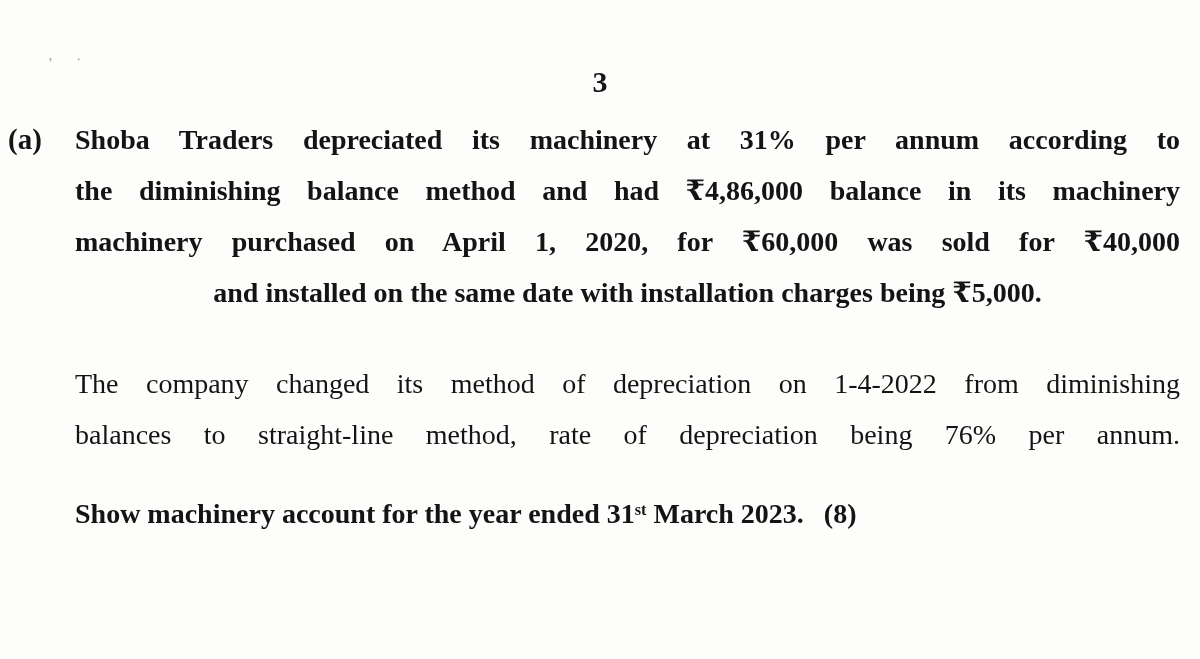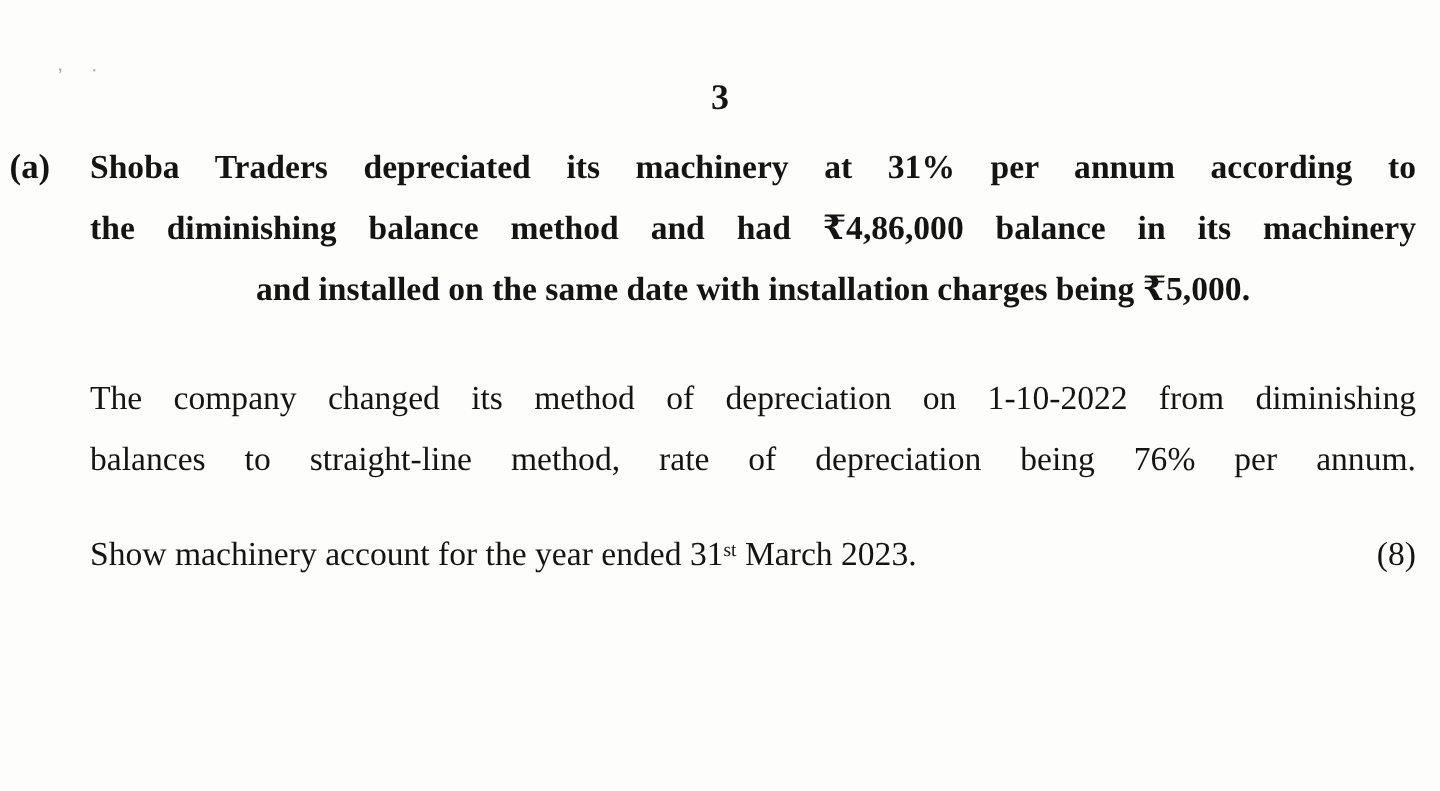--- a/index.html
+++ b/index.html
@@ -71,23 +71,23 @@
   sup {
     font-size: 0.58em;
     line-height: 0;
     vertical-align: baseline;
     position: relative;
     top: -0.5em;
   }
   .task-line {
     margin-top: 28px;
     display: flex;
-    justify-content: space-between;
+    justify-content: flex-start;
     align-items: baseline;
-    font-weight: normal;
+    font-weight: bold;
   }
   .task-text {
     white-space: nowrap;
   }
   .marks {
     white-space: nowrap;
     padding-left: 20px;
   }
 </style>
 </head>
@@ -101,25 +101,26 @@
 
   <div class="question">
 
     <div class="q-label">(a)</div>
 
     <div class="q-body">
 
       <div class="para1">
         <div class="jline"><span>Shoba Traders depreciated its machinery at 31% per annum according to</span></div>
         <div class="jline"><span>the diminishing balance method and had ₹4,86,000 balance in its machinery</span></div>
+        <div class="jline"><span>machinery purchased on April 1, 2020, for ₹60,000 was sold for ₹40,000</span></div>
         <div class="lline"><span>and installed on the same date with installation charges being ₹5,000.</span></div>
       </div>
 
       <div class="para2">
-        <div class="jline"><span>The company changed its method of depreciation on 1-10-2022 from diminishing</span></div>
+        <div class="jline"><span>The company changed its method of depreciation on 1-4-2022 from diminishing</span></div>
         <div class="jline"><span>balances to straight-line method, rate of depreciation being 76% per annum.</span></div>
       </div>
 
       <div class="task-line">
         <span class="task-text"><span>Show machinery account for the year ended 31</span><sup>st</sup><span> March 2023.</span></span>
         <span class="marks">(8)</span>
       </div>
 
     </div>
   </div>

